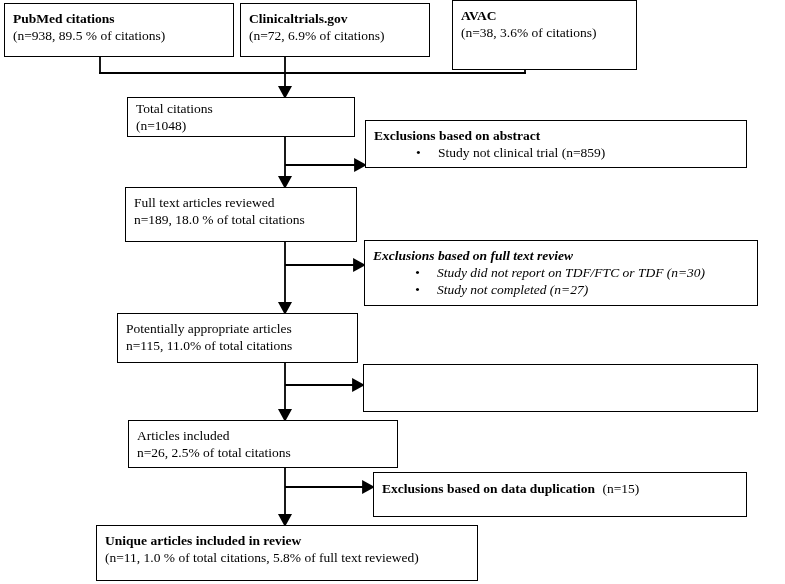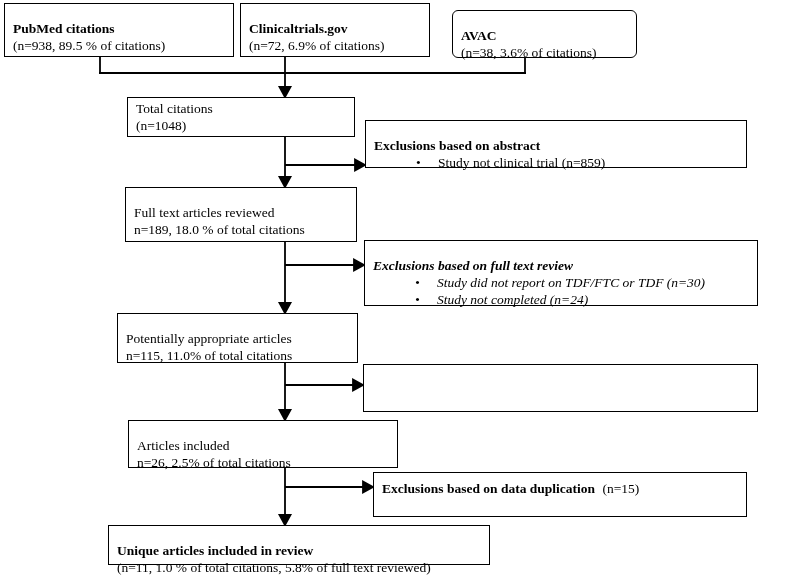--- a/index.html
+++ b/index.html
@@ -15,21 +15,21 @@
   }
   .connectors {
     position: absolute;
     left: 0; top: 0;
     width: 785px; height: 584px;
   }
   .box {
     position: absolute;
     border: 1.6px solid #000000;
     background: #ffffff;
-    padding: 16px 8px;
+    padding: 6px 8px;
     font-size: 13.5px;
     line-height: 17px;
   }
   .box .t  { font-weight: 700; }
   .box .s  { font-weight: 400; }
   .bullet-row {
     display: flex;
     padding-left: 38px;
     line-height: 17px;
   }
@@ -84,21 +84,21 @@
   <div class="box" style="left:4px; top:3px; width:230px; height:54px;">
     <div class="t">PubMed citations</div>
     <div class="s">(n=938, 89.5 % of citations)</div>
   </div>
 
   <div class="box" style="left:240px; top:3px; width:190px; height:54px;">
     <div class="t">Clinicaltrials.gov</div>
     <div class="s">(n=72, 6.9% of citations)</div>
   </div>
 
-  <div class="box" style="left:452px; top:10px; width:185px; height:48px;border-radius:6px;">
+  <div class="box" style="left:452px; top:0; width:185px; height:70px;">
     <div class="t">AVAC</div>
     <div class="s">(n=38, 3.6% of citations)</div>
   </div>
 
   <div class="box" style="left:127px; top:97px; width:228px; height:40px; padding-top:2px;">
     <div class="s">Total citations</div>
     <div class="s">(n=1048)</div>
   </div>
 
   <div class="box" style="left:125px; top:187px; width:232px; height:55px;">
@@ -109,42 +109,42 @@
   <div class="box" style="left:117px; top:313px; width:241px; height:50px;">
     <div class="s">Potentially appropriate articles</div>
     <div class="s">n=115, 11.0% of total citations</div>
   </div>
 
   <div class="box" style="left:128px; top:420px; width:270px; height:48px;">
     <div class="s">Articles included</div>
     <div class="s">n=26, 2.5% of total citations</div>
   </div>
 
-  <div class="box" style="left:108px; top:525px; width:382px; height:40px;font-family:Liberation Serif, serif;">
+  <div class="box" style="left:96px; top:525px; width:382px; height:56px;font-family:Liberation Serif, serif;">
     <div class="t">Unique articles included in review</div>
     <div class="s">(n=11, 1.0 % of total citations, 5.8% of full text reviewed)</div>
   </div>
 
   <div class="box" style="left:365px; top:120px; width:382px; height:48px;">
     <div class="t">Exclusions based on abstract</div>
     <div class="bullet-row">
       <span class="bullet">•</span>
       <span>Study not clinical trial (n=859)</span>
     </div>
   </div>
 
   <div class="box" style="left:364px; top:240px; width:394px; height:66px;font-style:italic;">
     <div class="t">Exclusions based on full text review</div>
     <div class="bullet-row">
       <span class="bullet">•</span>
       <span>Study did not report on TDF/FTC or TDF (n=30)</span>
     </div>
     <div class="bullet-row">
       <span class="bullet">•</span>
-      <span>Study not completed (n=24)</span>
+      <span>Study not completed (n=27)</span>
     </div>
   </div>
 
   <div class="box" style="left:363px; top:364px; width:395px; height:48px;">
   </div>
 
   <div class="box" style="left:373px; top:472px; width:374px; height:45px; padding-top:7px;">
     <div class="inline-title">
       <span class="bold-part">Exclusions based on data duplication</span>
       <span class="normal-part">(n=15)</span>

